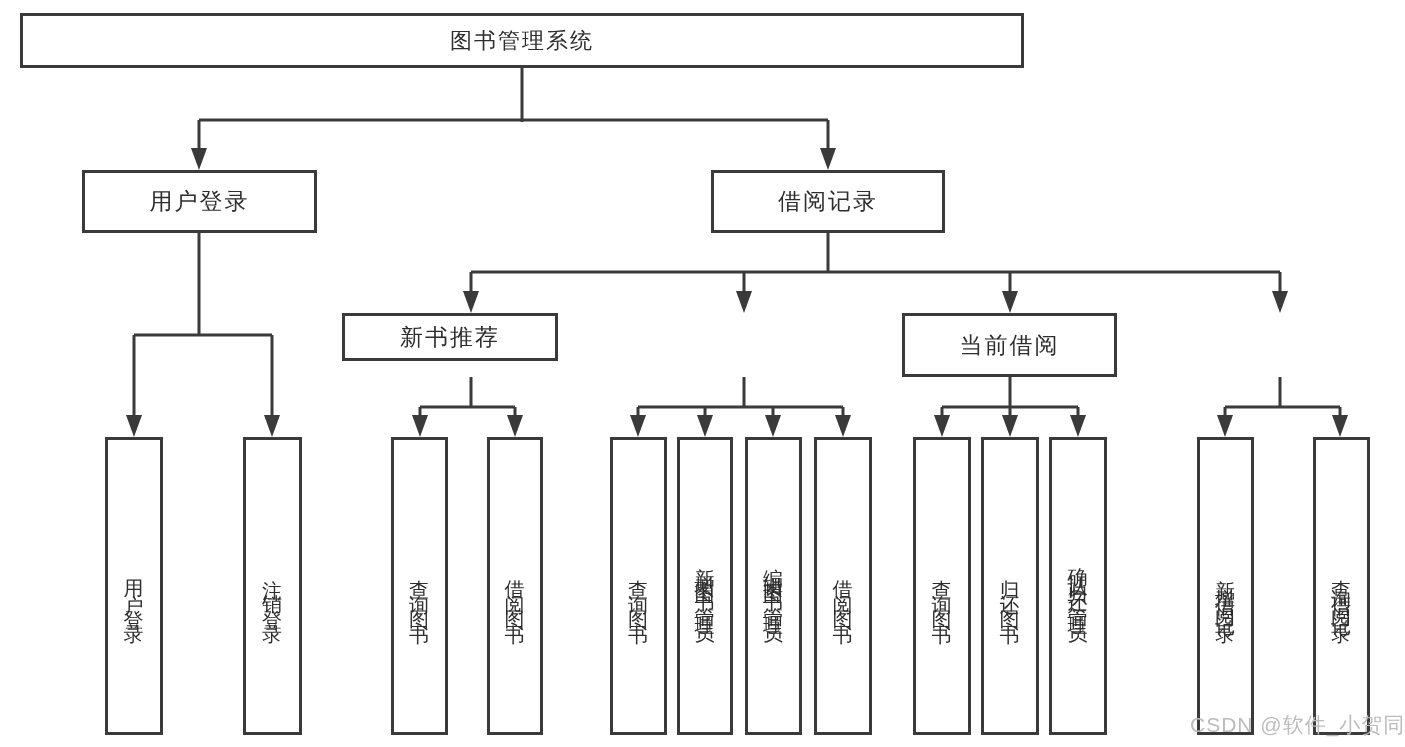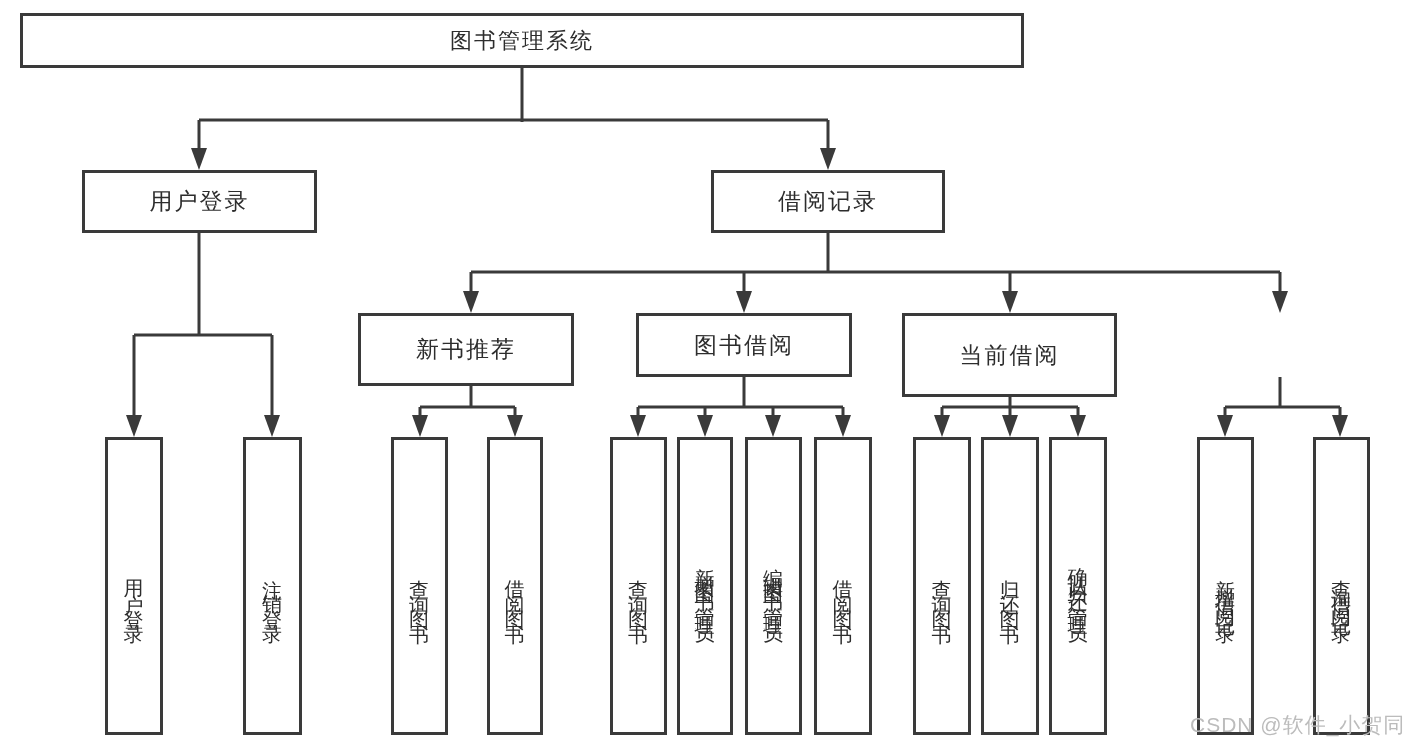--- a/index.html
+++ b/index.html
@@ -94,27 +94,24 @@
     <span class="hlabel">图书管理系统</span>
   </div>
 
   <div class="node" style="left:82px;top:170px;width:235px;height:63px">
     <span class="hlabel">用户登录</span>
   </div>
   <div class="node" style="left:711px;top:170px;width:234px;height:63px">
     <span class="hlabel">借阅记录</span>
   </div>
 
-  <div class="node" style="left:358px;top:313px;width:216px;height:73px">
+  <div class="node" style="left:342px;top:313px;width:216px;height:48px">
     <span class="hlabel">新书推荐</span>
   </div>
-  <div class="node" style="left:636px;top:313px;width:216px;height:64px">
-    <span class="hlabel">图书借阅</span>
-  </div>
-  <div class="node" style="left:902px;top:313px;width:215px;height:84px">
+  <div class="node" style="left:902px;top:313px;width:215px;height:64px">
     <span class="hlabel">当前借阅</span>
   </div>
 
   <div class="node leaf" style="left:105px;top:437px;width:58px;height:298px">
     <span class="vlabel sp-wide">用户登录</span>
   </div>
   <div class="node leaf" style="left:243px;top:437px;width:59px;height:298px">
     <span class="vlabel sp-wide">注销登录</span>
   </div>
 

